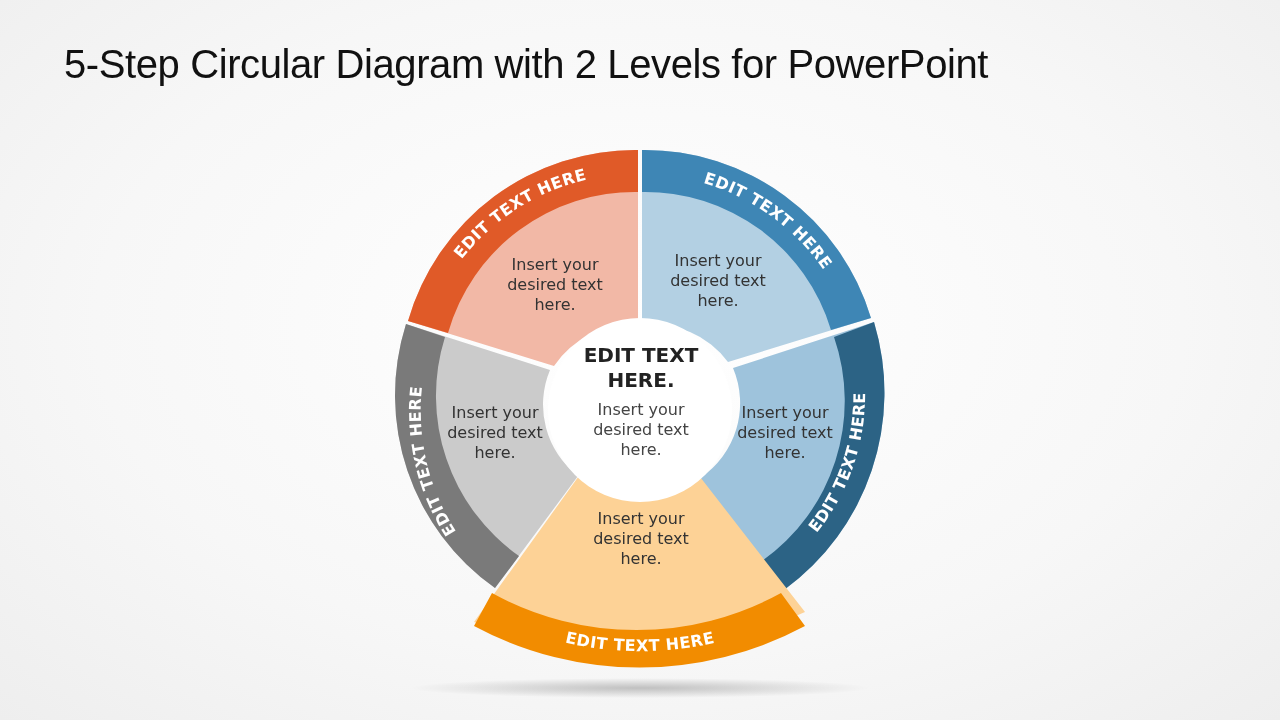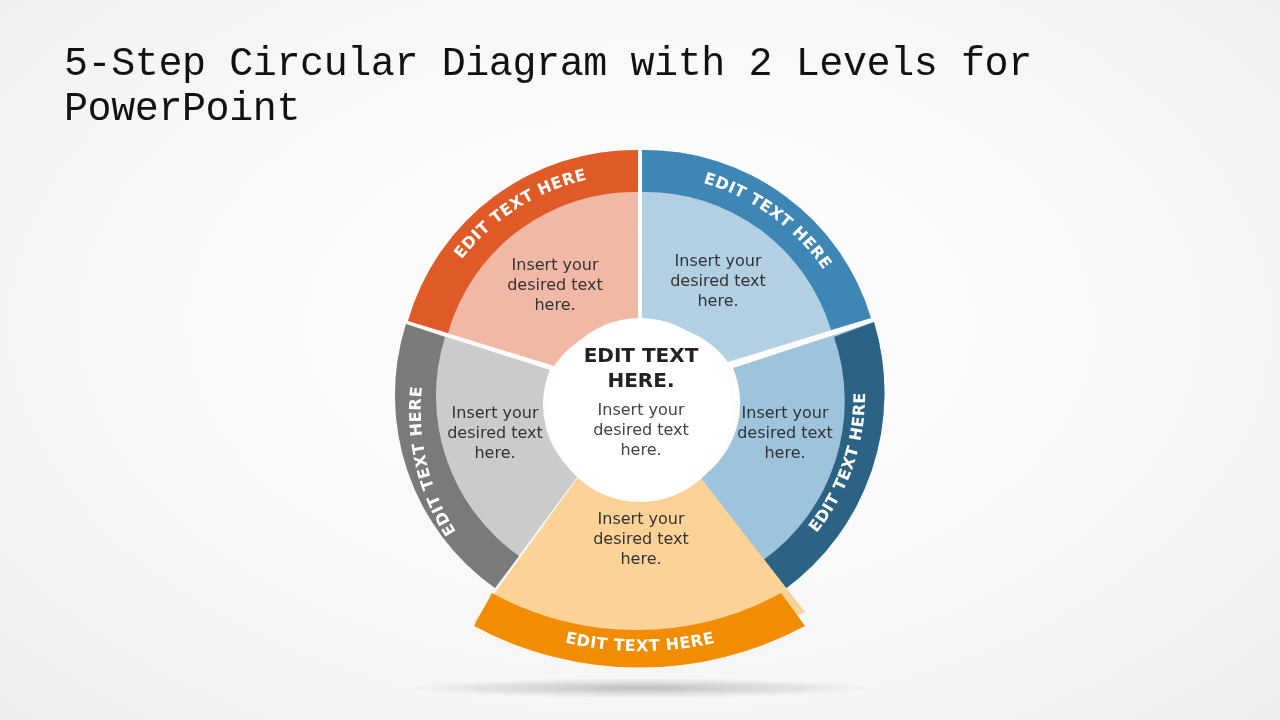--- a/index.html
+++ b/index.html
@@ -5,21 +5,21 @@
   html, body { margin:0; padding:0; }
   body {
     width:1280px; height:720px; overflow:hidden;
     background: radial-gradient(ellipse at 50% 45%, #ffffff 0%, #f7f7f7 60%, #eeeeee 100%);
     font-family: "DejaVu Sans", "Liberation Sans", sans-serif;
     position:relative;
   }
   .slide-title {
     position:absolute; left:64px; top:42px;
     font-size:40px; color:#111; letter-spacing:-0.4px;
-    font-family: Liberation Mono, monospace; font-weight:400;
+    font-family: Liberation Sans, sans-serif; font-weight:400;
   }
   svg.diagram { position:absolute; left:0; top:0; }
   .inner-text { font-size:16px; fill:#333; font-family:"DejaVu Sans", sans-serif; }
   .center-title { font-size:20px; font-weight:bold; fill:#222; font-family:"DejaVu Sans", sans-serif; }
   .center-text { font-size:16px; fill:#444; font-family:"DejaVu Sans", sans-serif; }
   .ring-text { font-size:16px; font-weight:bold; fill:#fff; font-family:"DejaVu Sans", sans-serif; letter-spacing:0.5px; }
 </style>
 </head>
 <body>
 

